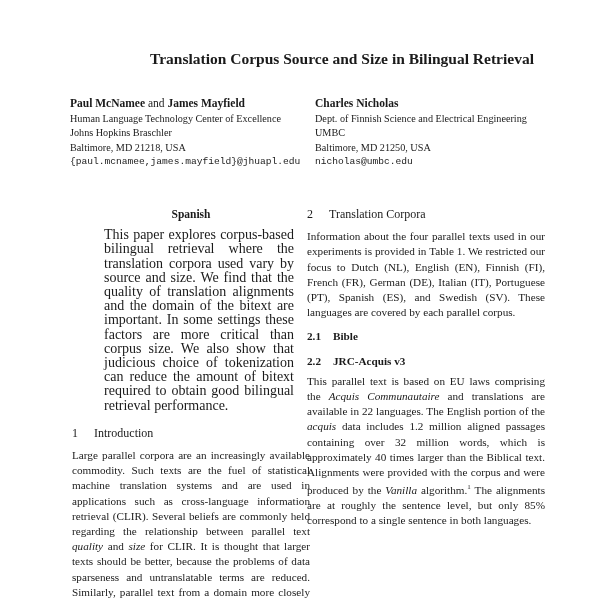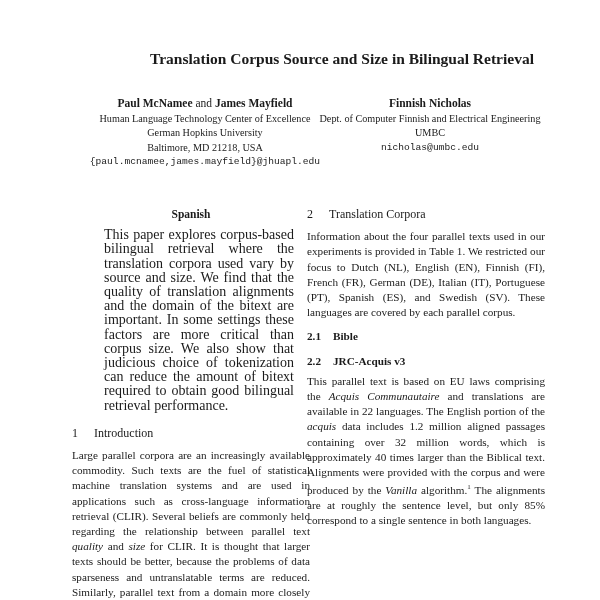--- a/index.html
+++ b/index.html
@@ -1,20 +1,20 @@
 <!DOCTYPE html>
 <html><head>
 <meta charset="utf-8">
 <style>
   html, body { margin:0; padding:0; background:#ffffff; }
   body { width:600px; height:600px; overflow:hidden; position:relative;
          font-family:"Liberation Serif", "DejaVu Serif", serif; color:#1a1a1a; }
   .title { position:absolute; top:50px; left:0; width:600px; text-align:center;
            font-weight:bold; font-size:15.5px;padding-left:42px; }
-  .author-block { position:absolute; top:96px; text-align:center; font-size:10.2px; line-height:14.6px; }
+  .author-block { position:absolute; top:96px; font-size:10.2px; line-height:14.6px; }
   .author-block .names { font-weight:bold; font-size:11.5px; margin-bottom:1px; }
   .author-block .names .and { font-weight:normal; }
   .mono { font-family:"Liberation Mono", "DejaVu Sans Mono", monospace; font-size:9.6px; }
   #auth-left { left:70px; width:270px; }
   #auth-right { left:315px; width:230px; }
   .col { position:absolute; top:207px; width:238px; font-size:11.2px; line-height:15.2px; text-align:justify; }
   #col-left { left:72px; }
   #col-right { left:307px; }
   .abstract-head { text-align:center; font-weight:bold; font-size:11.5px; margin:0 0 6px 0; }
   .abstract-body { font-size:14px; line-height:14.2px; margin:0 16px 0 32px; text-align:justify; }
@@ -32,29 +32,30 @@
 
 <div class="title">Translation Corpus Source and Size in Bilingual Retrieval</div>
 
 <div id="auth-left" class="author-block">
   <div class="names">
     <span>Paul McNamee</span>
     <span class="and">and</span>
     <span>James Mayfield</span>
   </div>
   <div>Human Language Technology Center of Excellence</div>
-  <div>German Hopkins University</div>
+  <div>Johns Hopkins Braschler</div>
   <div>Baltimore, MD 21218, USA</div>
   <div class="mono">{paul.mcnamee,james.mayfield}@jhuapl.edu</div>
 </div>
 
 <div id="auth-right" class="author-block">
-  <div class="names">Finnish Nicholas</div>
-  <div>Dept. of Computer Finnish and Electrical Engineering</div>
+  <div class="names">Charles Nicholas</div>
+  <div>Dept. of Finnish Science and Electrical Engineering</div>
   <div>UMBC</div>
+  <div>Baltimore, MD 21250, USA</div>
   <div class="mono">nicholas@umbc.edu</div>
 </div>
 
 <div id="col-left" class="col">
   <div class="abstract-head">Spanish</div>
   <p class="abstract-body">This paper explores corpus-based bilingual retrieval where the translation corpora used vary by source and size. We find that the quality of translation alignments and the domain of the bitext are important. In some settings these factors are more critical than corpus size. We also show that judicious choice of tokenization can reduce the amount of bitext required to obtain good bilingual retrieval performance.</p>
 
   <div class="sec-head">
     <span class="num">1</span><span>Introduction</span>
   </div>

